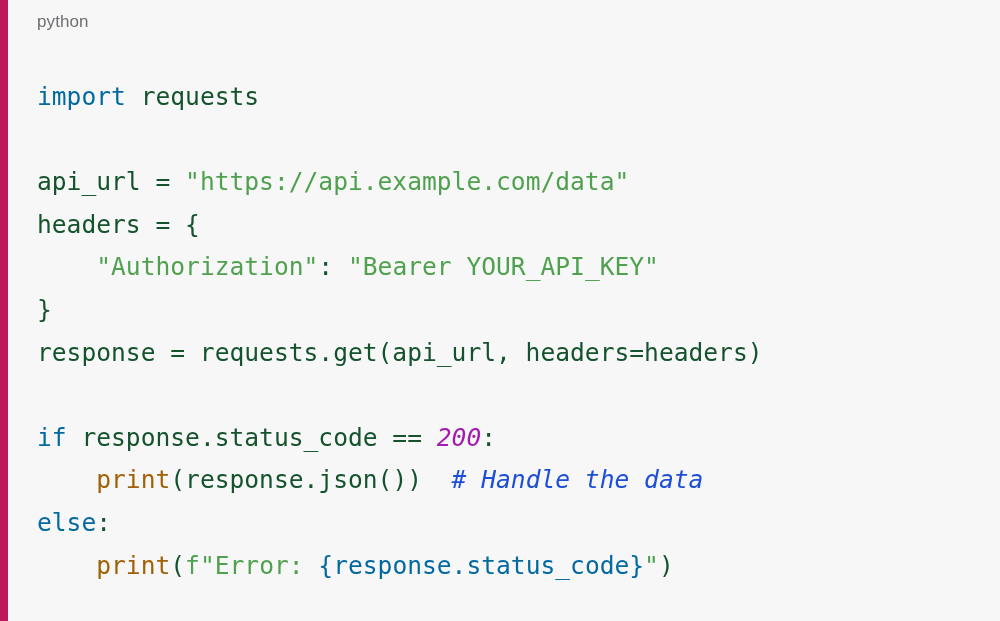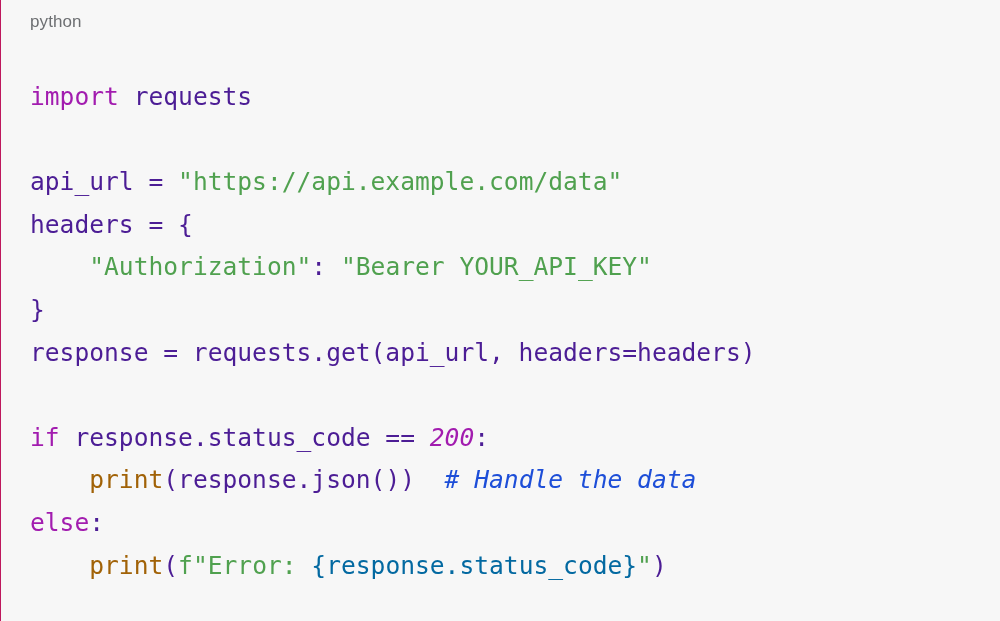--- a/index.html
+++ b/index.html
@@ -13,21 +13,21 @@
     overflow: hidden;
     font-family: "Liberation Sans", sans-serif;
   }
 
   #code-block {
     position: relative;
     width: 1000px;
     height: 621px;
     box-sizing: border-box;
     background: #f7f7f7;
-    border-left: 1px solid #be185d;
+    border-left: 8px solid #be185d;
     overflow: hidden;
   }
 
   #lang-label {
     position: absolute;
     left: 29px;
     top: 10px;
     font-family: "Liberation Sans", sans-serif;
     font-size: 17px;
     line-height: 24px;
@@ -49,27 +49,27 @@
     white-space: pre;
     -webkit-font-smoothing: antialiased;
   }
 
   .code-line {
     white-space: pre;
     min-height: 42.6px;
   }
 
   
-  .tok-kw      { color: #a21caf; }
+  .tok-kw      { color: #0369a1; }
   .tok-str     { color: #50a14f; }
   .tok-num     { color: #a21caf; font-style: italic; }
   .tok-builtin { color: #a16207; }
   .tok-comment { color: #1d4ed8; font-style: italic; }
   .tok-interp  { color: #0369a1; }
-  .tok-plain   { color: #4c1d95; }
+  .tok-plain   { color: #14532d; }
 </style>
 </head>
 <body>
 
 <div id="code-block">
 
   <div id="lang-label">python</div>
 
   <div id="code-area"><div class="code-line"><span class="tok-kw">import</span><span class="tok-plain"> requests</span></div><div class="code-line">&nbsp;</div><div class="code-line"><span class="tok-plain">api_url = </span><span class="tok-str">"https://api.example.com/data"</span></div><div class="code-line"><span class="tok-plain">headers = {</span></div><div class="code-line"><span class="tok-plain">    </span><span class="tok-str">"Authorization"</span><span class="tok-plain">: </span><span class="tok-str">"Bearer YOUR_API_KEY"</span></div><div class="code-line"><span class="tok-plain">}</span></div><div class="code-line"><span class="tok-plain">response = requests.get(api_url, headers=headers)</span></div><div class="code-line">&nbsp;</div><div class="code-line"><span class="tok-kw">if</span><span class="tok-plain"> response.status_code == </span><span class="tok-num">200</span><span class="tok-plain">:</span></div><div class="code-line"><span class="tok-plain">    </span><span class="tok-builtin">print</span><span class="tok-plain">(response.json())  </span><span class="tok-comment"># Handle the data</span></div><div class="code-line"><span class="tok-kw">else</span><span class="tok-plain">:</span></div><div class="code-line"><span class="tok-plain">    </span><span class="tok-builtin">print</span><span class="tok-plain">(</span><span class="tok-str">f"Error: </span><span class="tok-interp">{response.status_code}</span><span class="tok-str">"</span><span class="tok-plain">)</span></div></div>
 

